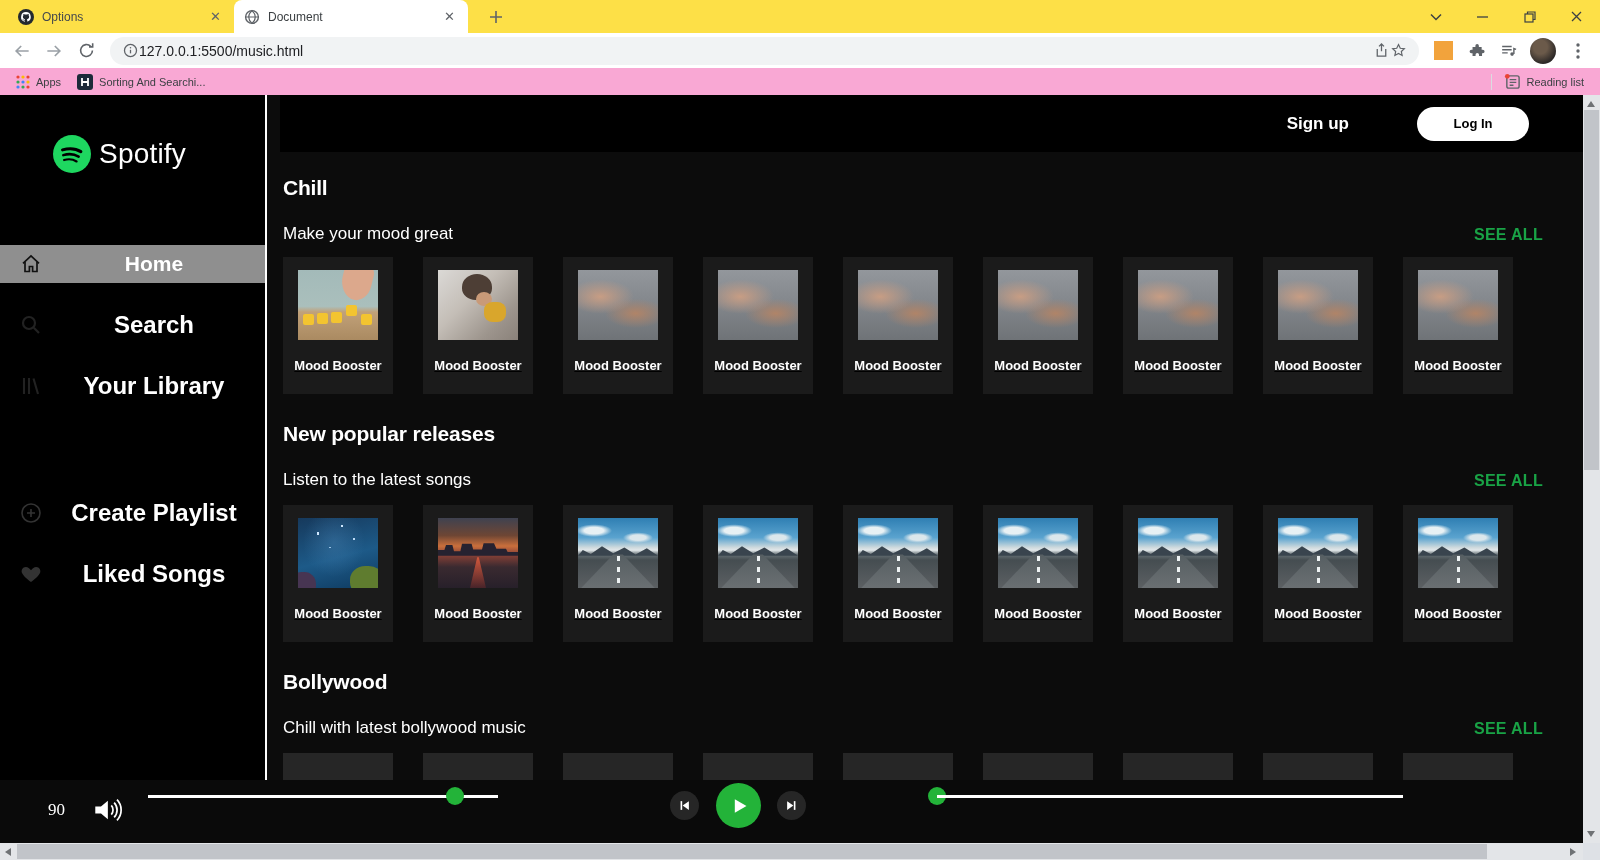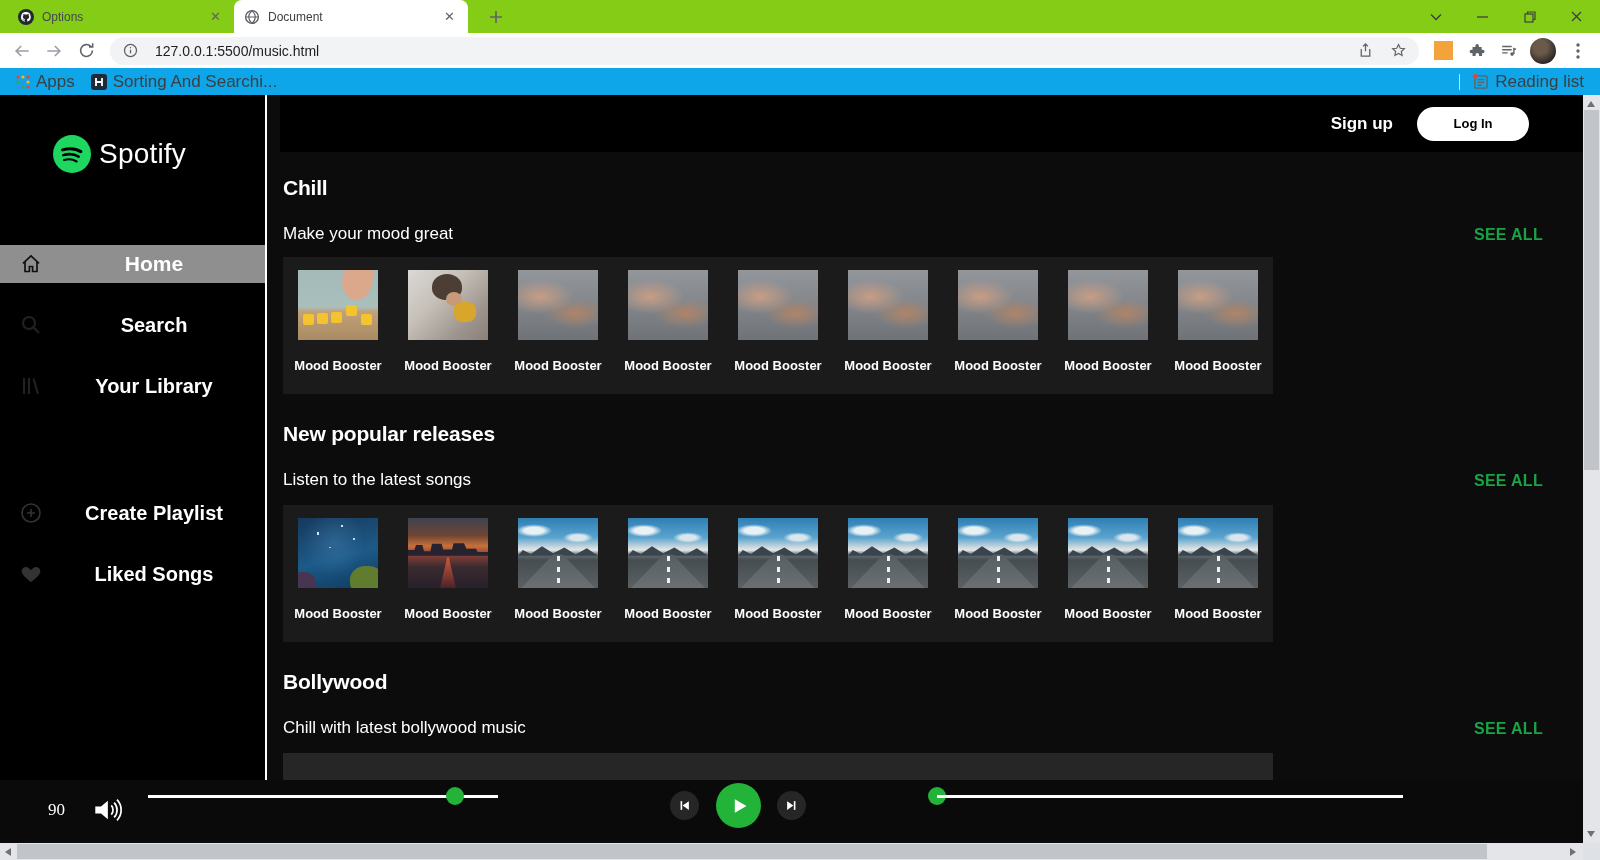--- a/index.html
+++ b/index.html
@@ -1,68 +1,68 @@
 <!DOCTYPE html>
 <html><head>
 <meta charset="utf-8">
 <style>
   * { margin:0; padding:0; box-sizing:border-box; }
   html,body { width:1600px; height:860px; overflow:hidden; background:#000;
     font-family:"Liberation Sans", sans-serif; }
 
   
-  .tabstrip { height:33px; background:#84cc16; display:flex; align-items:flex-end; position:relative; padding-left:8px; }
+  .tabstrip { height:33px; background:#fde047; display:flex; align-items:flex-end; position:relative; padding-left:8px; }
   .tab { display:flex; align-items:center; gap:8px; height:33px; width:226px; padding:0 10px; font-size:12px; color:#45494d; }
   .tab.active { background:#fff; border-radius:8px 8px 0 0; color:#3c4043; width:234px; }
   .tab .tab-title { flex:1; white-space:nowrap; overflow:hidden; }
   .tab .tab-close { width:17px; height:17px; display:flex; align-items:center; justify-content:center; border-radius:50%; color:#5f6368; font-size:13px; }
   .newtab { width:28px; height:28px; margin:0 0 2px 14px; display:flex; align-items:center; justify-content:center; color:#5f6368; }
   .win-controls { position:absolute; right:0; top:0; height:33px; display:flex; }
   .win-btn { width:47px; height:33px; display:flex; align-items:center; justify-content:center; color:#3c4043; }
 
   .toolbar { height:35px; background:#fff; display:flex; align-items:center; padding:0 8px; gap:4px; }
   .tool-btn { width:28px; height:28px; display:flex; align-items:center; justify-content:center; border-radius:50%; }
-  .omnibox { flex:1; height:28px; background:#f1f3f4; border-radius:14px; display:flex; align-items:center; padding:0 12px; margin:8px 6px; gap:16px; }
+  .omnibox { flex:1; height:28px; background:#f1f3f4; border-radius:14px; display:flex; align-items:center; padding:0 12px; margin:8px 6px; gap:0; }
   .omni-url { flex:1; font-size:14px; color:#202124; }
   .ext-square { width:19px; height:19px; background:#f2a33c; margin:0 5px; }
   .avatar { width:26px; height:26px; border-radius:50%; background:radial-gradient(circle at 40% 35%, #6b5a4a 0 30%, #2e2a28 70%, #17151a 100%); margin:0 4px; }
 
-  .bookmarks { height:27px; background:#0ea5e9; display:flex; align-items:center; padding:0 12px; gap:8px; font-size:17px; color:#3c4043; }
+  .bookmarks { height:27px; background:#f9a8d4; display:flex; align-items:center; padding:0 12px; gap:8px; font-size:11px; color:#3c4043; }
   .bm-item { display:flex; align-items:center; gap:6px; padding:2px 4px; }
   .bm-spacer { flex:1; }
   .bm-sep { width:1px; height:16px; background:#dadce0; }
 
   
   .page { position:relative; height:748px; background:#0c0c0c; overflow:hidden; }
   .sidebar { position:absolute; left:0; top:0; width:265px; height:685px; background:#000; }
   .side-divider { position:absolute; left:265px; top:0; width:2px; height:685px; background:#fff; }
   .content { position:absolute; left:267px; top:0; width:1316px; height:685px; overflow:hidden; background:#0c0c0c; }
 
   .logo-row { display:flex; align-items:center; gap:8px; margin:40px 0 0 53px; }
   .logo-text { color:#fff; font-size:28px; letter-spacing:.2px; }
   .sidebar-nav { margin-top:72px; }
   .nav-item { display:flex; align-items:center; height:38px; margin-bottom:23px; color:#222; }
   .nav-item .nav-ico { width:24px; height:24px; margin-left:19px; flex:0 0 24px; }
-  .nav-item .nav-label { flex:1; text-align:center; color:#fff; font-weight:bold; font-size:20px; }
+  .nav-item .nav-label { flex:1; text-align:center; color:#fff; font-weight:bold; font-size:24px; }
   .nav-item.active { background:#8f8f8f; color:#111; }
   .nav-item.active .nav-label { font-size:21px; }
   .nav-item:nth-child(4) { margin-top:89px; }
   .nav-item:nth-child(4), .nav-item:nth-child(5) { color:#333; }
 
-  .topnav { height:57px; background:#000; display:flex; align-items:center; justify-content:flex-end; gap:24px; padding-right:54px;margin-left:13px; }
+  .topnav { height:57px; background:#000; display:flex; align-items:center; justify-content:flex-end; gap:68px; padding-right:54px;margin-left:13px; }
   .signup { color:#fff; font-weight:bold; font-size:17px; }
   .login-btn { width:112px; height:34px; background:#fff; border:none; border-radius:17px; color:#000; font-weight:bold; font-size:13px; font-family:"Liberation Sans",sans-serif; }
 
   .section { padding:0 40px 0 16px; }
   .sec-title { margin-top:28px; color:#fff; font-size:21px; font-weight:bold; letter-spacing:-.2px; }
   .section:first-child .sec-title { margin-top:24px; }
   .sec-subrow { display:flex; justify-content:space-between; align-items:flex-end; margin-top:24px; }
   .sec-sub { color:#fff; font-size:17px; }
   .see-all { color:#19a346; font-size:16px; font-weight:bold; letter-spacing:.3px; text-decoration:none; }
-  .cards { display:flex; margin-top:15px; }
+  .cards { display:flex; gap:30px; margin-top:15px;text-decoration:underline; }
   .section:first-child .cards { margin-top:13px; }
   .card { width:110px; height:137px; background:#1b1b1b; flex:0 0 110px; }
   .card.hidden { background:#262626; }
   .card-title { margin-top:18px; text-align:center; color:#fff; font-size:13px; font-weight:bold; }
 
   
   .art { width:80px; height:70px; margin:13px auto 0; position:relative; overflow:hidden; }
   .art i { position:absolute; display:block; }
   .art-emoji-cubes { background:linear-gradient(180deg,#a3bab9 0%,#aabfbc 52%,#c1a179 60%,#aa8a61 100%); }
   .art-emoji-cubes .hand { top:-8px; right:6px; width:30px; height:38px; background:#dca88c; border-radius:8px 10px 45% 55%; transform:rotate(14deg); }

